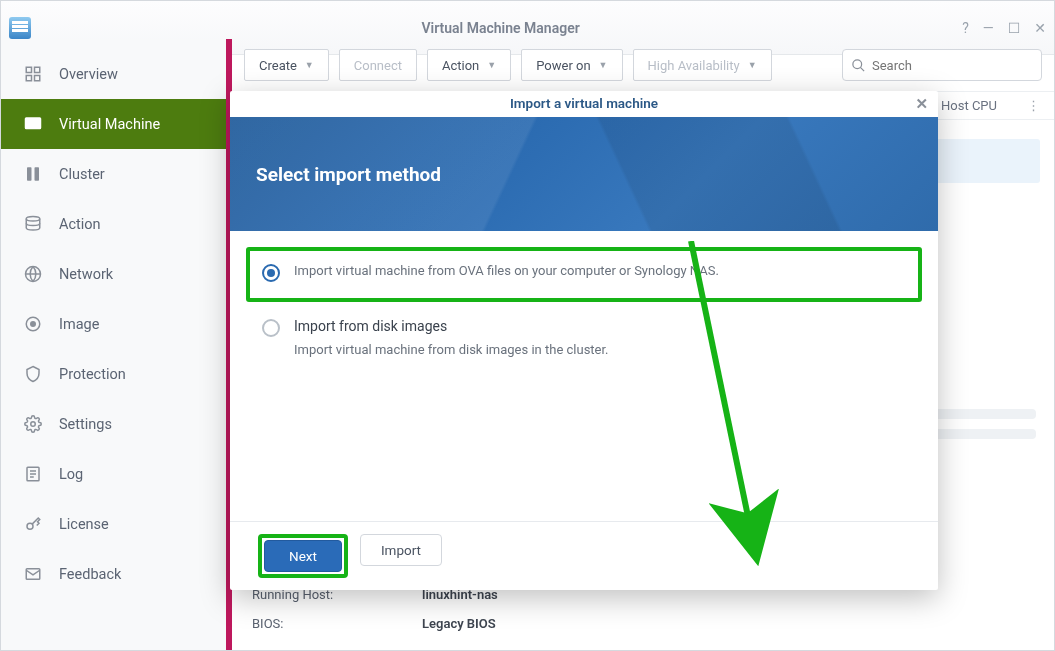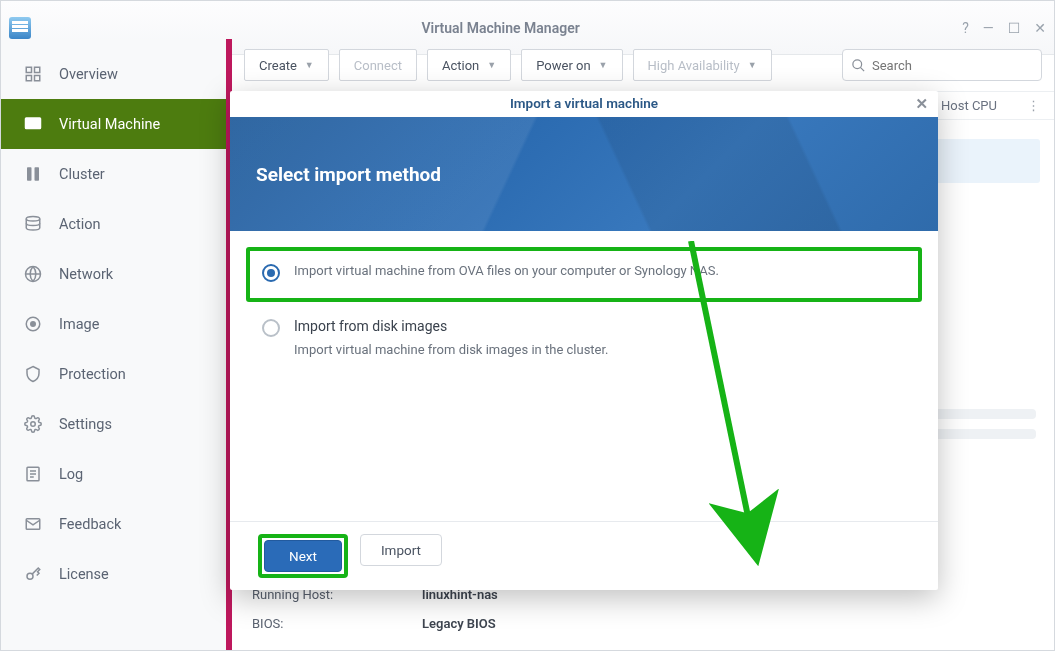--- a/index.html
+++ b/index.html
@@ -153,34 +153,34 @@
               <line x1="8" y1="8" x2="16" y2="8"></line>
               <line x1="8" y1="12" x2="16" y2="12"></line>
               <line x1="8" y1="16" x2="13" y2="16"></line>
             </svg>
           </span>
         <span>Log</span>
       </div>
       <div class="side-item">
         <span class="icon">
             <svg width="18" height="18" viewBox="0 0 24 24" fill="none" stroke="#8a9099" stroke-width="2">
+              <circle cx="8" cy="15" r="4"></circle>
+              <path d="M10.5 12.5L19 4l2 2-3 3 2 2-3 3"></path>
+            </svg>
+          </span>
+        <span>License</span>
+      </div>
+      <div class="side-item">
+        <span class="icon">
+            <svg width="18" height="18" viewBox="0 0 24 24" fill="none" stroke="#8a9099" stroke-width="2">
               <rect x="3" y="5" width="18" height="14" rx="1"></rect>
               <path d="M3 7l9 6 9-6"></path>
             </svg>
           </span>
         <span>Feedback</span>
-      </div>
-      <div class="side-item">
-        <span class="icon">
-            <svg width="18" height="18" viewBox="0 0 24 24" fill="none" stroke="#8a9099" stroke-width="2">
-              <circle cx="8" cy="15" r="4"></circle>
-              <path d="M10.5 12.5L19 4l2 2-3 3 2 2-3 3"></path>
-            </svg>
-          </span>
-        <span>License</span>
       </div>
     </div>
 
     <div class="main">
       <div class="toolbar">
         <div class="btn">
             <span>Create</span>
             <span class="caret">▼</span>
           </div>
         <div class="btn disabled">

